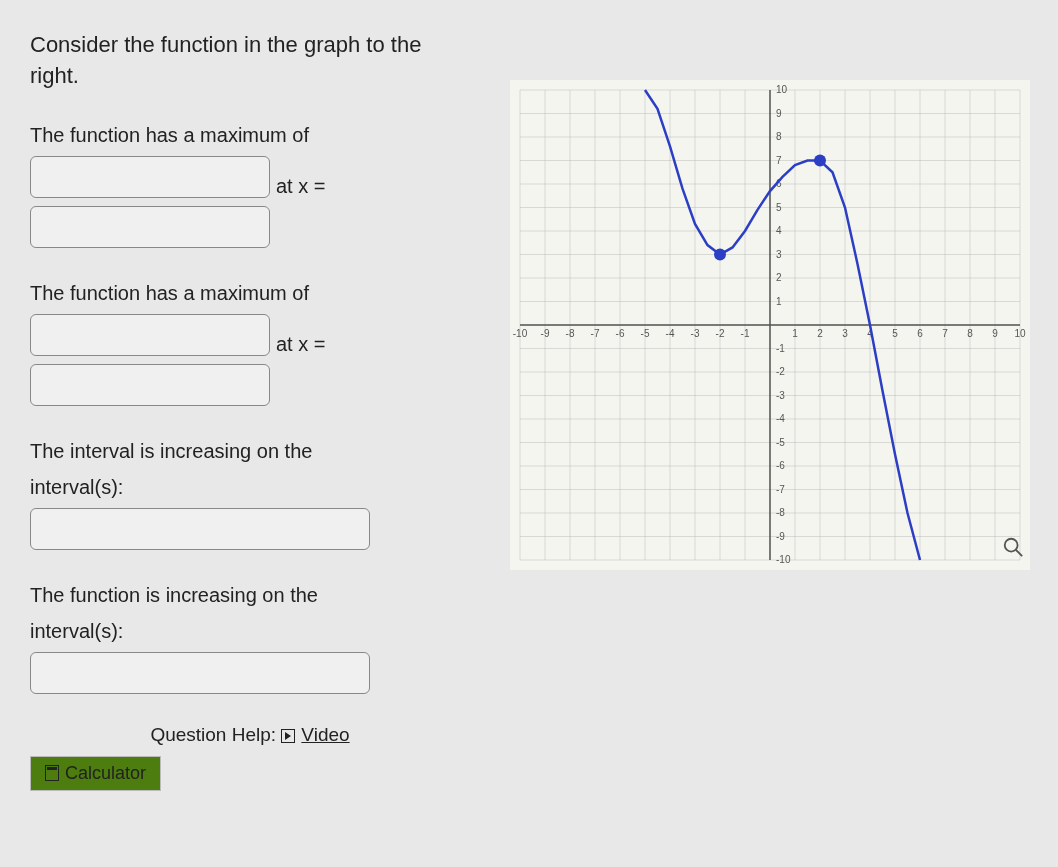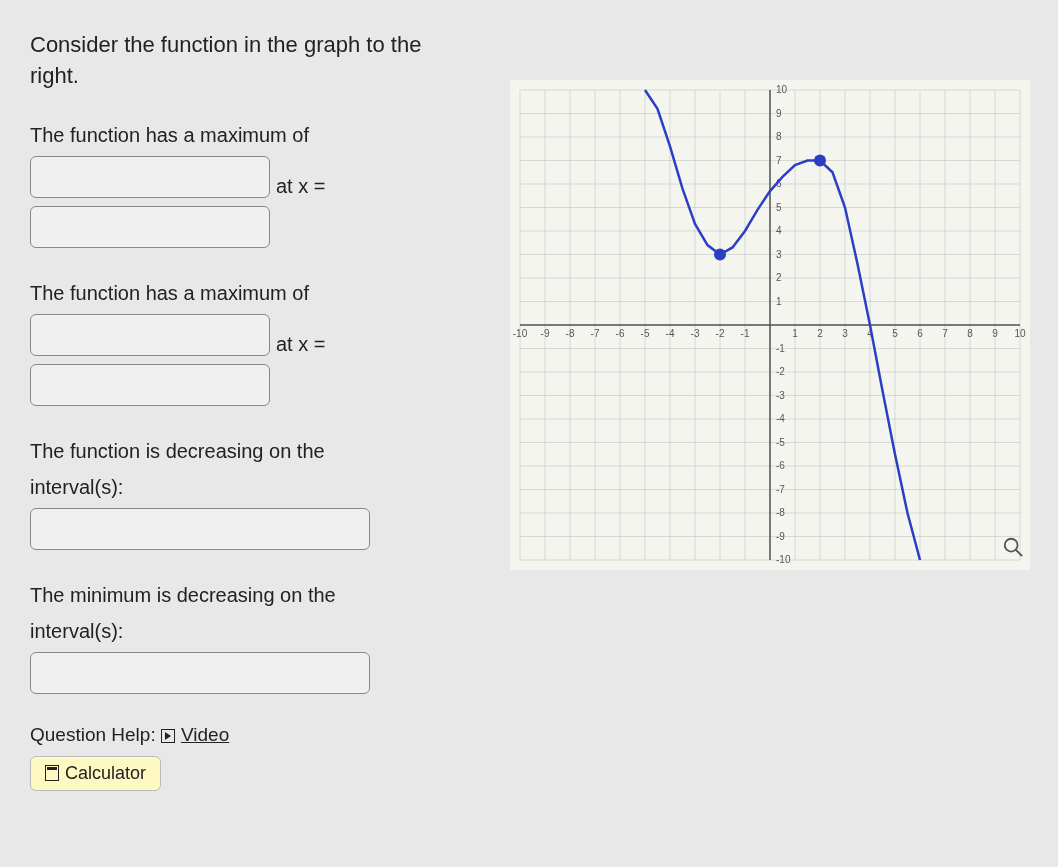--- a/index.html
+++ b/index.html
@@ -59,31 +59,32 @@
       font-size: 20px;
       color: #222;
     }
     .wide-input {
       width: 340px;
     }
     .help-row {
       margin-top: 30px;
       font-size: 19px;
       color: #222;
+      text-align: center;
     }
     .video-link {
       text-decoration: underline;
       color: #222;
       margin-left: 4px;
     }
     .calc-btn {
       margin-top: 10px;
       border: 1px solid #bbb;
-      background: #fef9c3;
-      border-radius: 6px;
+      background: #4d7c0f;
+      border-radius: 0;
       padding: 6px 14px;
       font-size: 18px;
       color: #222;
       display: inline-flex;
       align-items: center;
       gap: 6px;
       cursor: pointer;
     }
     .play-icon {
       display: inline-block;
@@ -163,27 +164,27 @@
       <div class="input-row">
         <input class="input-box input-box-narrow" style="">
         <span class="at-x">at x =</span>
       </div>
       <div class="input-row">
         <input class="input-box input-box-narrow" style="">
       </div>
     </div>
 
     <div class="question-block">
-      <div class="q-line">The function is decreasing on the</div>
+      <div class="q-line">The interval is increasing on the</div>
       <div class="q-line">interval(s):</div>
       <input class="input-box wide-input" style="">
     </div>
 
     <div class="question-block">
-      <div class="q-line">The minimum is decreasing on the</div>
+      <div class="q-line">The function is increasing on the</div>
       <div class="q-line">interval(s):</div>
       <input class="input-box wide-input" style="">
     </div>
 
     <div class="help-row">
       <span>Question Help:</span>
       <span class="play-icon"></span><a href="#" class="video-link">Video</a>
     </div>
     <button class="calc-btn">
       <span class="calc-icon"></span>

